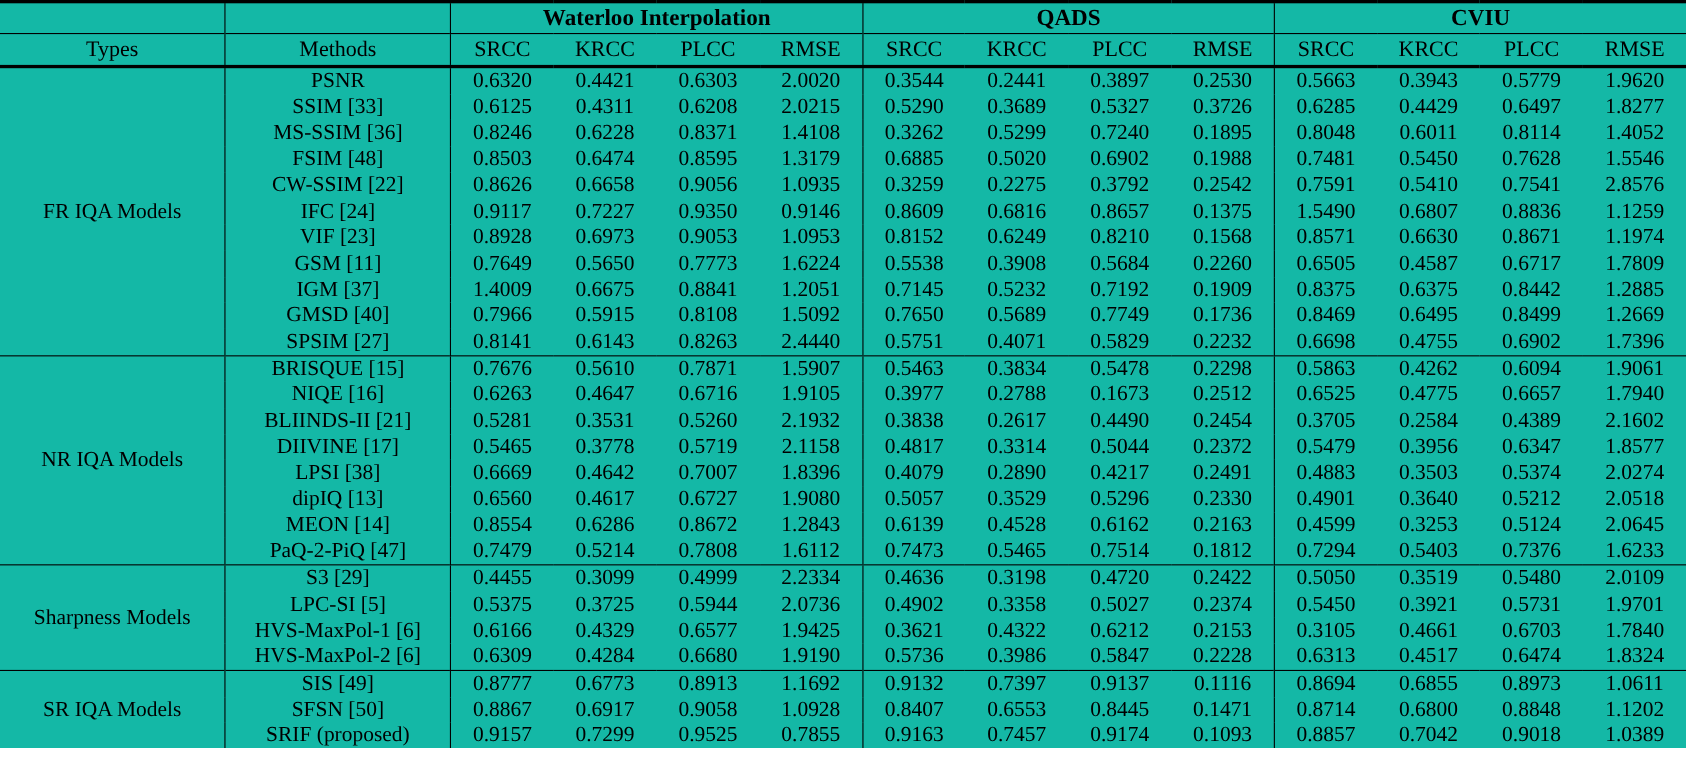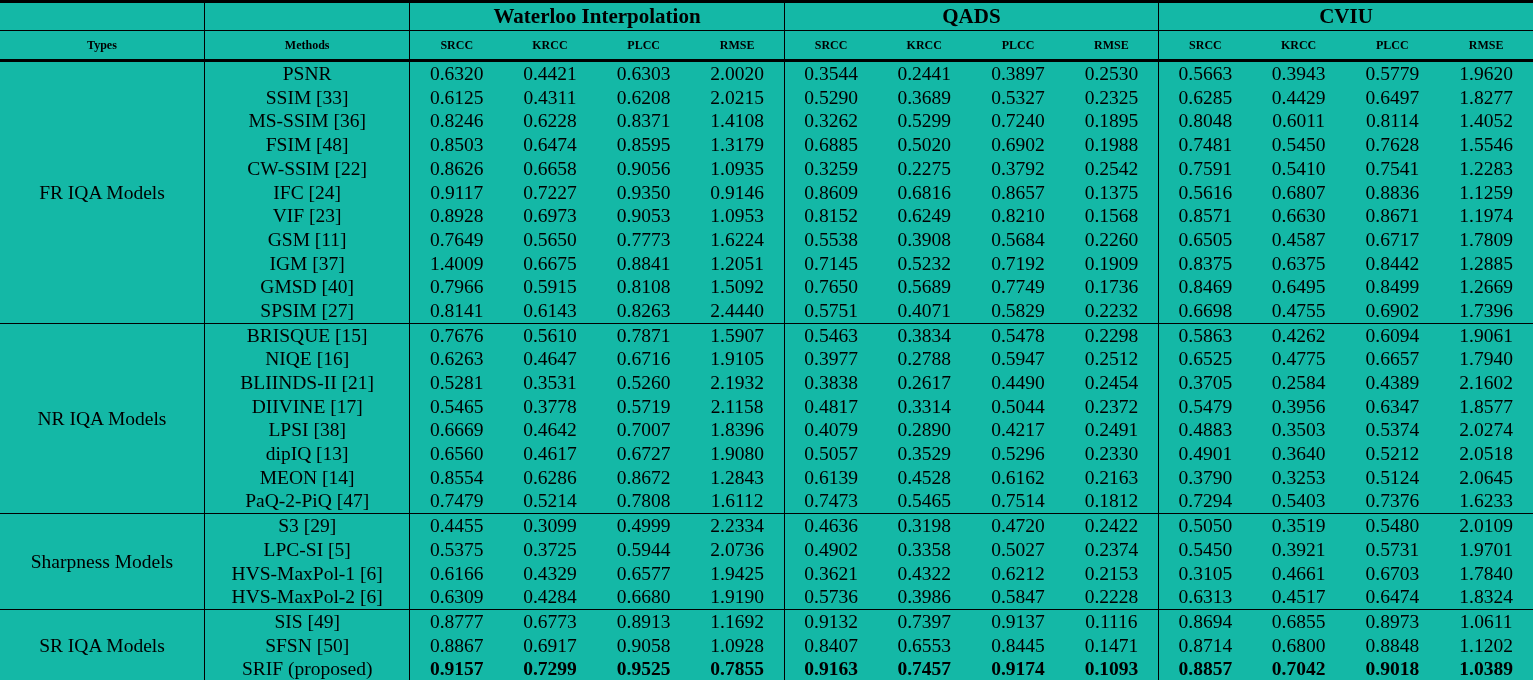--- a/index.html
+++ b/index.html
@@ -40,28 +40,28 @@
   .vl-right { border-right: 1.5px solid #000; }
 
   
   col.c-types   { width: 204px; }
   col.c-methods { width: 205px; }
   col.c-data    { width: 93.5px; }
   col.c-data-l  { width: 93px; }
 
   
   tr.grouphdr td { height: 27px; font-weight: bold; font-size: 21px; }
-  tr.colhdr  td  { height: 28px; font-weight: bold; font-size: 12px; }
+  tr.colhdr  td  { height: 28px; font-weight: normal; font-size: 20px; }
 
   
   tr.datarow td { height: 23.7px; font-size: 19.5px; }
   td.method { font-weight: bold; font-size: 19.5px; }
   td.typecell { font-weight: bold; font-size: 20px; }
   td.num { font-variant-numeric: lining-nums; }
-  td.num.bold, tr.proposed td.num { font-weight: bold; margin-top: 32px; }
+  td.num.bold, tr.proposed td.num { font-weight: normal; margin-top: 32px; }
   tr.proposed td.method { font-weight: normal; }
 </style>
 </head>
 <body>
 
 <div id="page">
   <table class="results">
     <colgroup>
       <col class="c-types">
       <col class="c-methods">
@@ -125,21 +125,21 @@
         </tr>
         <tr class="datarow">
           <td class="method vl-right">SSIM [33]</td>
           <td class="num">0.6125</td>
           <td class="num">0.4311</td>
           <td class="num">0.6208</td>
           <td class="num vl-right">2.0215</td>
           <td class="num">0.5290</td>
           <td class="num">0.3689</td>
           <td class="num">0.5327</td>
-          <td class="num vl-right">0.2325</td>
+          <td class="num vl-right">0.3726</td>
           <td class="num">0.6285</td>
           <td class="num">0.4429</td>
           <td class="num">0.6497</td>
           <td class="num">1.8277</td>
         </tr>
         <tr class="datarow">
           <td class="method vl-right">MS-SSIM [36]</td>
           <td class="num">0.8246</td>
           <td class="num">0.6228</td>
           <td class="num">0.8371</td>
@@ -174,33 +174,33 @@
           <td class="num">0.6658</td>
           <td class="num">0.9056</td>
           <td class="num vl-right">1.0935</td>
           <td class="num">0.3259</td>
           <td class="num">0.2275</td>
           <td class="num">0.3792</td>
           <td class="num vl-right">0.2542</td>
           <td class="num">0.7591</td>
           <td class="num">0.5410</td>
           <td class="num">0.7541</td>
-          <td class="num">1.2283</td>
+          <td class="num">2.8576</td>
         </tr>
         <tr class="datarow">
           <td class="method vl-right">IFC [24]</td>
           <td class="num">0.9117</td>
           <td class="num">0.7227</td>
           <td class="num">0.9350</td>
           <td class="num vl-right">0.9146</td>
           <td class="num">0.8609</td>
           <td class="num">0.6816</td>
           <td class="num">0.8657</td>
           <td class="num vl-right">0.1375</td>
-          <td class="num">0.5616</td>
+          <td class="num">1.5490</td>
           <td class="num">0.6807</td>
           <td class="num">0.8836</td>
           <td class="num">1.1259</td>
         </tr>
         <tr class="datarow">
           <td class="method vl-right">VIF [23]</td>
           <td class="num">0.8928</td>
           <td class="num">0.6973</td>
           <td class="num">0.9053</td>
           <td class="num vl-right">1.0953</td>
@@ -290,21 +290,21 @@
           <td class="num">1.9061</td>
         </tr>
         <tr class="datarow">
           <td class="method vl-right">NIQE [16]</td>
           <td class="num">0.6263</td>
           <td class="num">0.4647</td>
           <td class="num">0.6716</td>
           <td class="num vl-right">1.9105</td>
           <td class="num">0.3977</td>
           <td class="num">0.2788</td>
-          <td class="num">0.5947</td>
+          <td class="num">0.1673</td>
           <td class="num vl-right">0.2512</td>
           <td class="num">0.6525</td>
           <td class="num">0.4775</td>
           <td class="num">0.6657</td>
           <td class="num">1.7940</td>
         </tr>
         <tr class="datarow">
           <td class="method vl-right">BLIINDS-II [21]</td>
           <td class="num">0.5281</td>
           <td class="num">0.3531</td>
@@ -367,21 +367,21 @@
         <tr class="datarow">
           <td class="method vl-right">MEON [14]</td>
           <td class="num">0.8554</td>
           <td class="num">0.6286</td>
           <td class="num">0.8672</td>
           <td class="num vl-right">1.2843</td>
           <td class="num">0.6139</td>
           <td class="num">0.4528</td>
           <td class="num">0.6162</td>
           <td class="num vl-right">0.2163</td>
-          <td class="num">0.3790</td>
+          <td class="num">0.4599</td>
           <td class="num">0.3253</td>
           <td class="num">0.5124</td>
           <td class="num">2.0645</td>
         </tr>
         <tr class="datarow rule-thin-b">
           <td class="method vl-right">PaQ-2-PiQ [47]</td>
           <td class="num">0.7479</td>
           <td class="num">0.5214</td>
           <td class="num">0.7808</td>
           <td class="num vl-right">1.6112</td>

